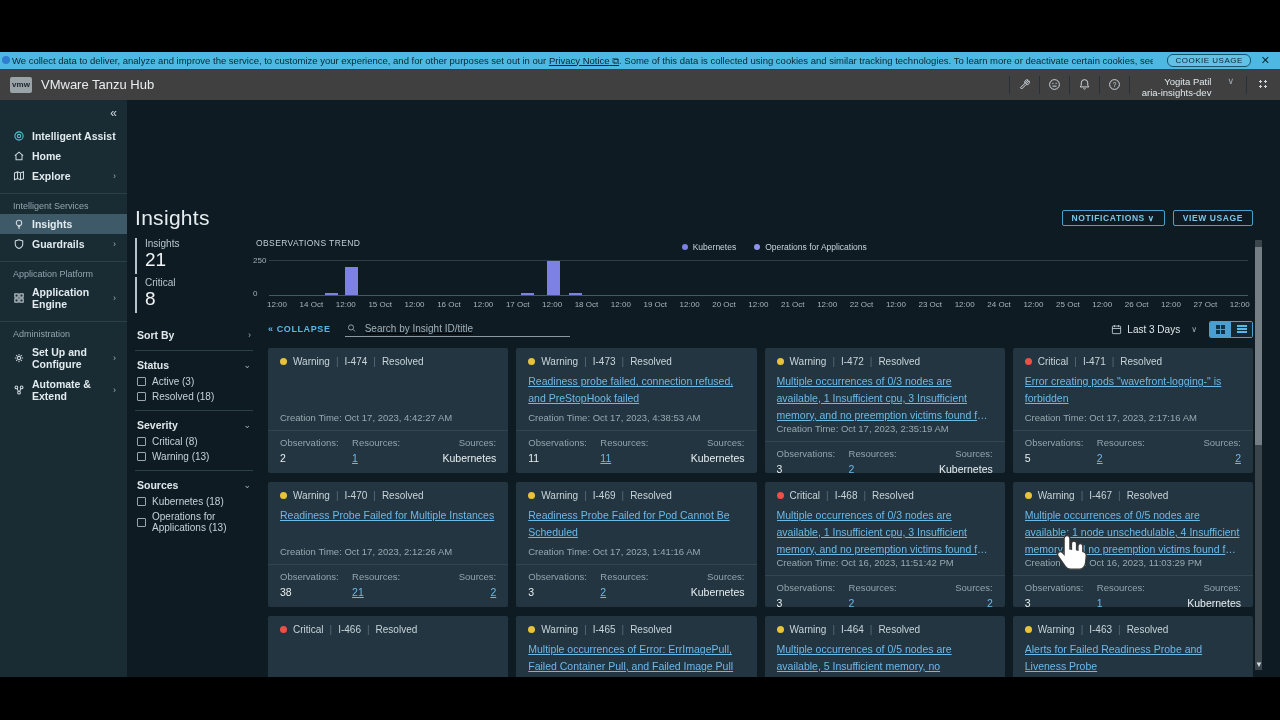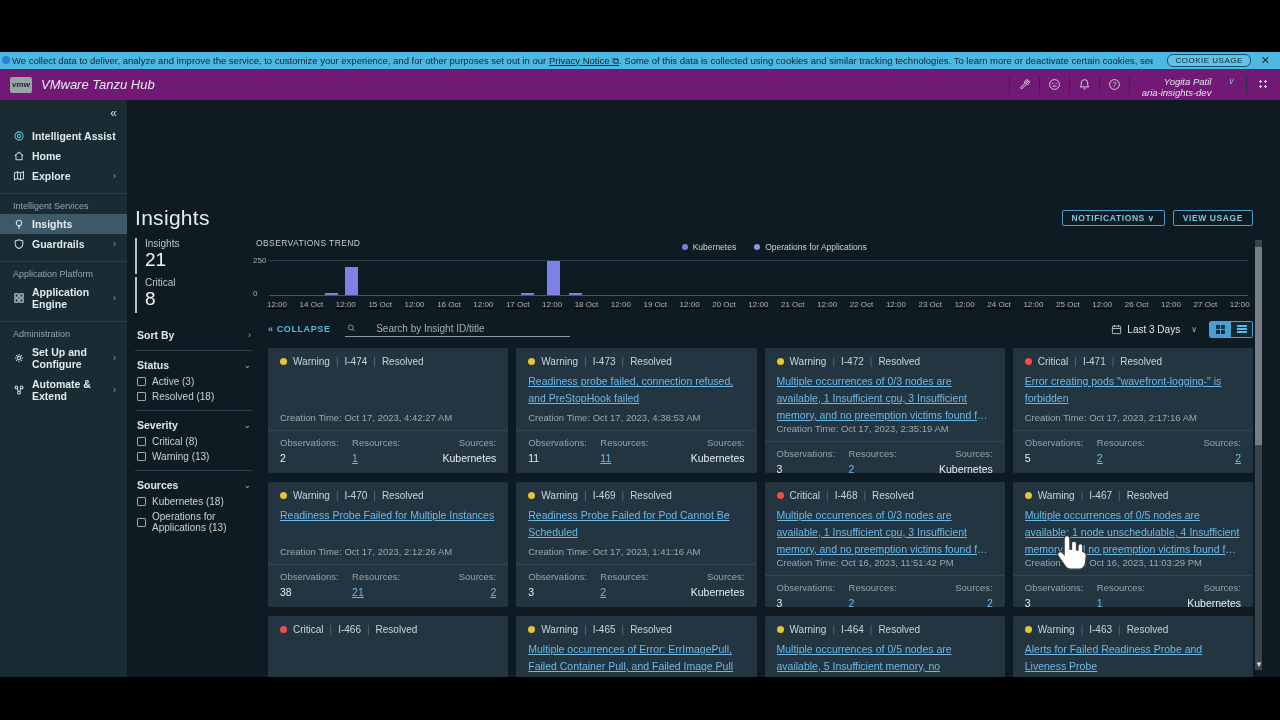--- a/index.html
+++ b/index.html
@@ -11,22 +11,22 @@
   .cookie { position:absolute; top:52px; left:0; width:1280px; height:17px; background:#4db9e2;
             display:flex; align-items:center; font-size:9.5px; color:#0c2531; padding:0 6px 0 12px; }
   .cookie .dot { position:absolute; left:2px; top:4px; width:8px; height:8px; border-radius:50%; background:#2f7dd1; }
   .cookie .txt { flex:1; white-space:nowrap; overflow:hidden; }
   .cookie a { color:#0c2531; text-decoration:underline; }
   .cookie .cbtn { border:1px solid #14556e; background:rgba(255,255,255,0.12); color:#0c2531; font-size:8px;
                   letter-spacing:.5px; padding:1px 7px; border-radius:6px; margin:0 10px 0 14px; white-space:nowrap; cursor:pointer; }
   .cookie .x { color:#0c2531; font-size:11px; margin-right:4px; cursor:pointer; }
 
   
-  .hdr { position:absolute; top:69px; left:0; width:1280px; height:31px; background:#701a75;
-         display:flex; align-items:center;font-style:italic; }
+  .hdr { position:absolute; top:69px; left:0; width:1280px; height:31px; background:#404040;
+         display:flex; align-items:center; }
   .hdr .logo { width:22px; height:16px; background:#9aa3a8; border-radius:2px; margin:0 9px 0 10px;
                color:#1c2429; font-size:8px; font-weight:bold; display:flex; align-items:center; justify-content:center; }
   .hdr .appname { color:#e8eef0; font-size:13px; }
   .hdr .spacer { flex:1; }
   .hdr .hic { width:30px; height:18px; display:flex; align-items:center; justify-content:center;
               border-left:1px solid #26323a; color:#cfd9dd; cursor:pointer; }
   .hdr .hic svg { display:block; }
   .user { display:flex; gap:16px; border-left:1px solid #26323a; padding:0 12px; height:18px; cursor:pointer; }
   .user .uname { text-align:right; color:#dfe8eb; font-size:9.5px; line-height:1.25; }
   .user .chev { color:#9fb0b8; font-size:9px; }
@@ -64,28 +64,28 @@
   
   .chart { position:absolute; left:253px; right:30px; top:136px; height:74px; }
   .chart .ct { position:absolute; left:3px; top:2px; font-size:8.5px; letter-spacing:.4px; color:#c2ced4; }
   .legend { position:absolute; left:43%; top:6px; display:flex; gap:18px; }
   .leg { display:flex; align-items:center; gap:5px; font-size:8.5px; color:#c9d4da; }
   .leg .ld { width:6px; height:6px; border-radius:50%; }
   .plot { position:absolute; left:16px; right:2px; top:24px; bottom:14px;
           border-top:1px solid #2c3e47; border-bottom:1px solid #455962; }
   .bar { position:absolute; bottom:0; width:13px; background:#7c81e3; }
   .ylab { position:absolute; font-size:8px; color:#9fb0ba; left:0px; width:12px; text-align:left; }
-  .xlabs { position:absolute; left:14px; right:0; bottom:0px; height:10px; display:flex; justify-content:space-between;text-decoration:underline; }
+  .xlabs { position:absolute; left:14px; right:0; bottom:0px; height:10px; display:flex; justify-content:space-between; }
   .xlabs span { font-size:8px; color:#a5b4bc; white-space:nowrap; }
 
   
   .tbar { position:absolute; left:268px; right:27px; top:218px; height:22px; display:flex; align-items:center; }
   .collapse-btn { color:#58b8e8; font-size:9px; font-weight:bold; letter-spacing:.6px; cursor:pointer; white-space:nowrap; }
-  .search { display:flex; align-items:flex-start; gap:21px; margin-left:14px; border-bottom:1px solid #8a9aa2;
-            width:225px; padding:1px 2px 2px; }
+  .search { display:flex; align-items:flex-start; gap:9px; margin-left:14px; border-bottom:1px solid #8a9aa2;
+            width:225px; padding:1px 2px 2px;text-decoration:underline; }
   .search input { background:transparent; border:none; outline:none; color:#cfd9dd; font-size:10px; width:100%;
                   font-family:"Liberation Sans", sans-serif; }
   .search input::placeholder { color:#9fb0b8; }
   .tbar .tspace { flex:1; }
   .datepick { display:flex; align-items:center; gap:5px; color:#dfe8eb; font-size:10px; cursor:pointer; margin-right:12px; }
   .datepick .chev { color:#9fb0b8; font-size:8px; margin-left:6px; }
   .vtoggle { display:flex; border:1px solid #4a9fd0; border-radius:2px; overflow:hidden; }
   .vt { width:21px; height:15px; display:flex; align-items:center; justify-content:center; cursor:pointer; background:#152730; }
   .vt.sel { background:#4a9fd0; }
   .vt .g4 { width:9px; height:9px; background-image:linear-gradient(#0e3346,#0e3346); background-size:4px 4px;

